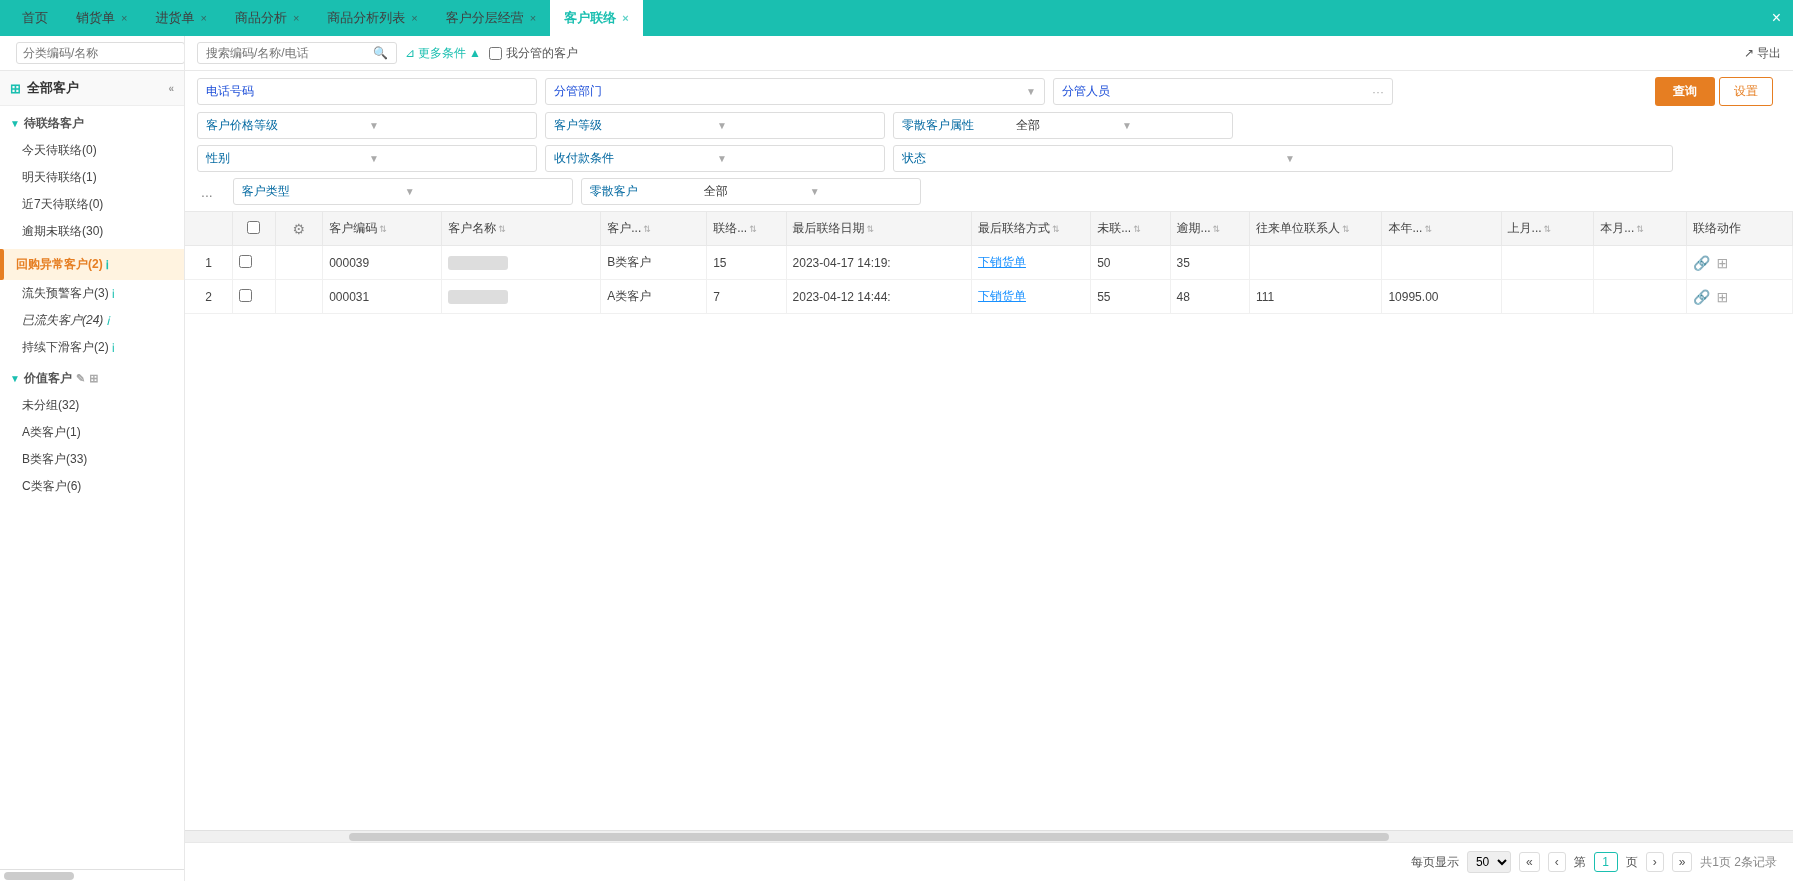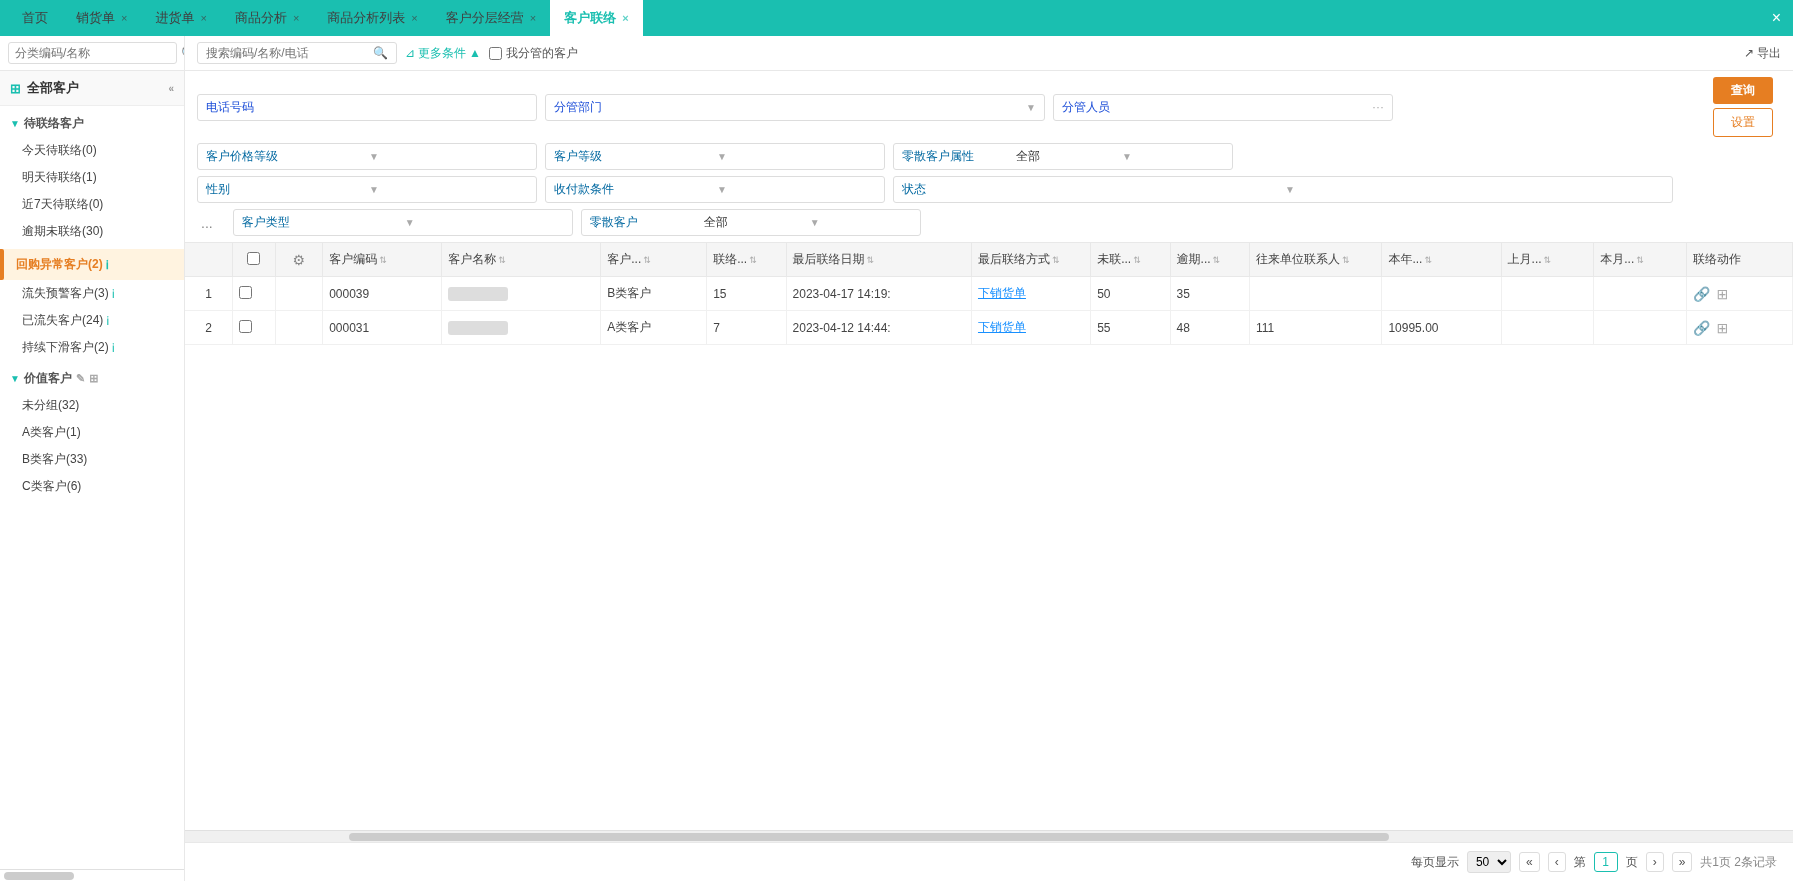--- a/index.html
+++ b/index.html
@@ -20,21 +20,21 @@
     .nav-close-x { position: absolute; right: 12px; top: 50%; transform: translateY(-50%); color: #fff; cursor: pointer; font-size: 16px; }
 
     .main-container { display: flex; height: calc(881px - 36px); }
 
     
     .sidebar {
       width: 185px; min-width: 185px; background: #fff; border-right: 1px solid #e8e8e8;
       display: flex; flex-direction: column; overflow-y: auto;
     }
     .sidebar-search {
-      display: flex; align-items: center; padding: 6px 8px; border-bottom: 1px solid #e8e8e8;
+      display: flex; align-items: center; padding: 6px 16px; border-bottom: 1px solid #e8e8e8;
     }
     .sidebar-search input {
       border: 1px solid #ddd; border-radius: 3px; padding: 3px 6px; font-size: 12px;
       flex: 1; outline: none; color: #555;
     }
     .sidebar-search .search-icon { margin-left: 4px; color: #1abfb0; cursor: pointer; font-size: 14px; }
 
     .sidebar-section-title {
       display: flex; align-items: center; padding: 8px 10px; font-size: 13px; font-weight: bold;
       color: #333; background: #f9f9f9; border-bottom: 1px solid #eee; cursor: pointer;
@@ -179,21 +179,21 @@
       height: 8px; background: #ccc; border-radius: 4px; width: 65%; margin-left: 10%;
     }
 
     
     .sidebar-bottom-scroll {
       height: 12px; border-top: 1px solid #e0e0e0; display: flex; align-items: center; padding: 2px 4px;
     }
     .sidebar-bottom-thumb { height: 8px; background: #ccc; border-radius: 4px; width: 40%; }
 
     .filter-row-action {
-      display: flex; flex-direction: column; gap: 4px; margin-left: auto; padding: 0 8px;
+      display: flex; flex-direction: row; gap: 4px; margin-left: auto; padding: 0 8px;
     }
 
     .th-settings { width: 36px; text-align: center; }
     .col-settings { font-size: 14px; color: #888; cursor: pointer; text-align: center; }
 
     .action-icons { display: flex; gap: 6px; }
     .action-icon { color: #aaa; cursor: pointer; font-size: 14px; }
 
     .info-icon { color: #1abfb0; font-size: 12px; cursor: pointer; margin-left: 3px; }
   </style>
@@ -259,21 +259,21 @@
       <div style="position:absolute; left:0; top:0; bottom:0; width:4px; background:#e67e22; border-radius:0 2px 2px 0;"></div>
       <div style="padding:7px 10px 7px 16px; background:#fff3e0; display:flex; align-items:center; font-size:12px; color:#e67e22; font-weight:bold;">
         <span>回购异常客户(2)</span>
         <span class="info-icon">ℹ</span>
       </div>
     </div>
     <div class="sidebar-item" style="display:flex; align-items:center;">
       <span>流失预警客户(3)</span>
       <span class="info-icon">ℹ</span>
     </div>
-    <div class="sidebar-item" style="display:flex; align-items:center;">
+    <div class="sidebar-item" style="display:flex; align-items:center;font-style:italic;">
       <span>已流失客户(24)</span>
       <span class="info-icon">ℹ</span>
     </div>
     <div class="sidebar-item" style="display:flex; align-items:flex-start;">
       <span>持续下滑客户(2)</span>
       <span class="info-icon">ℹ</span>
     </div>
 
     <div class="sidebar-group">
       <div class="sidebar-group2-title">

